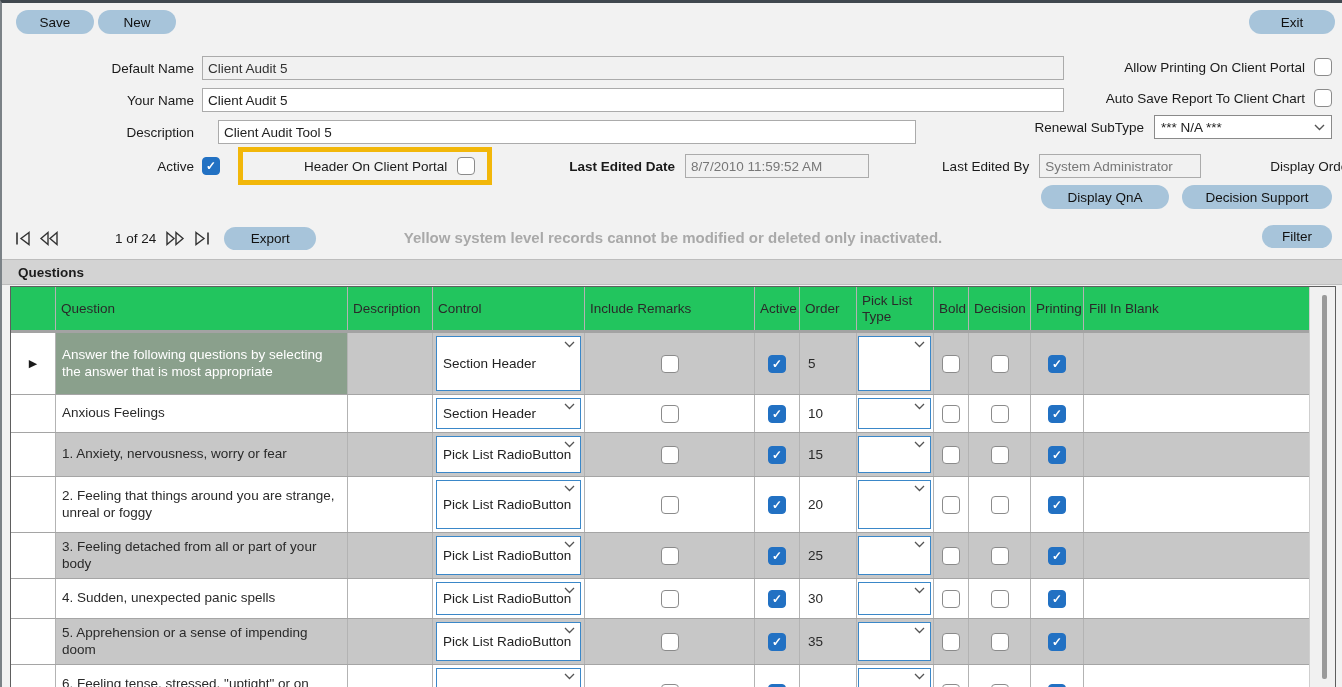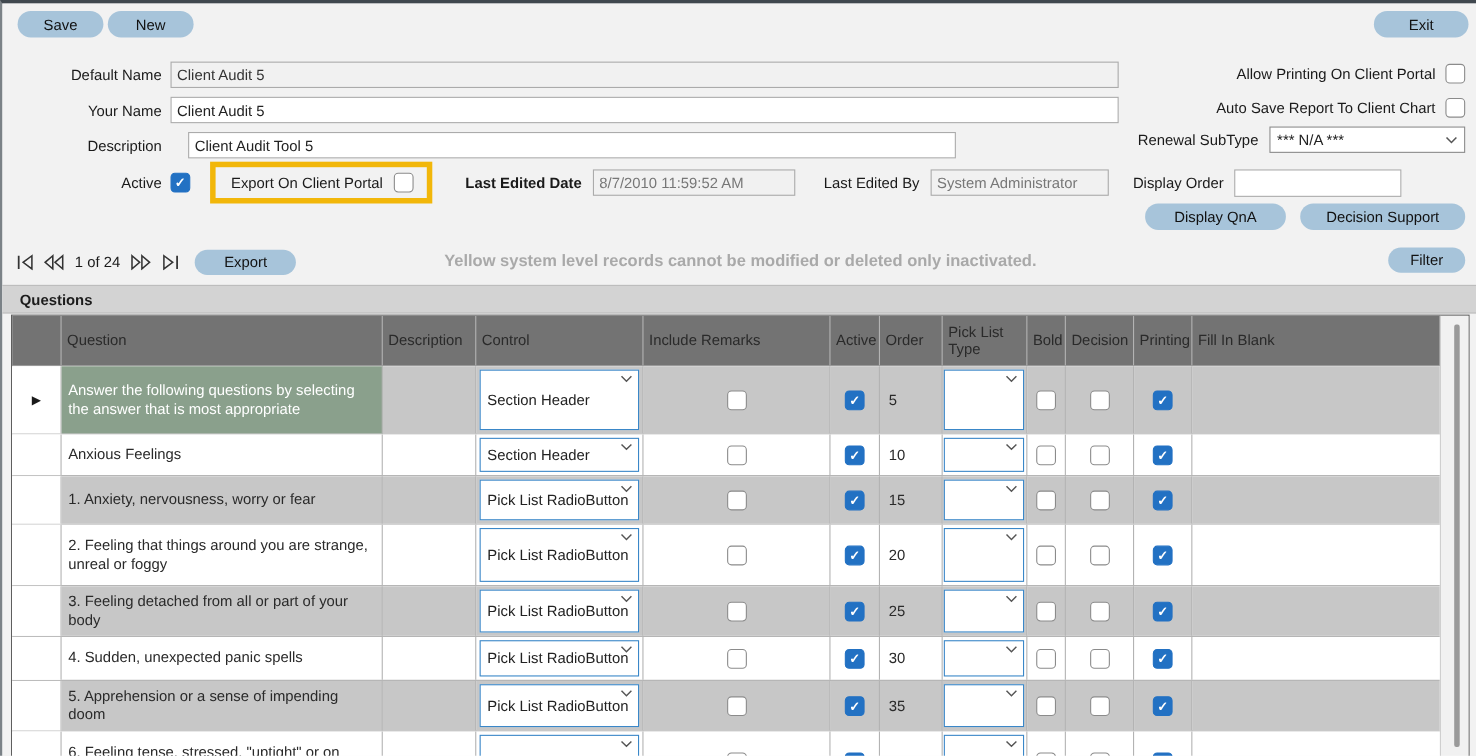--- a/index.html
+++ b/index.html
@@ -3,21 +3,21 @@
 <meta charset="utf-8">
 <style>
   html,body{margin:0;padding:0;}
   body{font-family:"Liberation Sans", sans-serif; background:#e9e9e9;}
   #app{position:relative;width:1342px;height:687px;background:#f2f2f2;overflow:hidden;
        border-top:3px solid #40484f;border-left:2px solid #7b8287;box-sizing:border-box;}
   .btn{display:inline-flex;align-items:center;justify-content:center;
        background:#a7c4da;border:none;border-radius:12px;height:24px;
        font-family:"Liberation Sans",sans-serif;font-size:13.5px;color:#111;
        padding:0 20px;cursor:default;}
-  .lbl{font-size:13.5px;color:#1a1a1a;white-space:nowrap;}
+  .lbl{font-size:13.5px;color:#1a1a1a;white-space:nowrap;padding-left:47px;}
   .tb{box-sizing:border-box;border:1px solid #ababab;background:#fff;height:23px;
       font-size:13.5px;color:#222;padding:11px 5px;display:flex;align-items:center;overflow:hidden;white-space:nowrap;}
   .tb.ro{background:#f1f1f1;color:#777;}
   .cb{width:18px;height:18px;box-sizing:border-box;border:1px solid #8b8b8b;border-radius:4px;
       background:#fff;display:inline-flex;align-items:center;justify-content:center;flex:none;}
   .cb.checked{background:var(--chk,#2271c3);border-color:var(--chk,#2271c3);}
   .cb.checked::after{content:"\2713";color:#fff;font-size:12px;font-weight:bold;line-height:1;}
   .abs{position:absolute;}
   .row-flex{display:flex;align-items:center;}
   
@@ -36,21 +36,21 @@
         display:flex;align-items:center;border-top:1px solid #bdbdbd;border-bottom:1px solid #bdbdbd;box-sizing:border-box;}
   .qbar span{font-size:13.5px;font-weight:bold;color:#1c1c1c;margin-left:16px;}
   
   #grid{position:absolute;left:8px;top:283px;width:1326px;height:404px;
         border:1.5px solid #5e5e5e;box-sizing:border-box;background:#fff;display:flex;overflow:hidden;}
   #gridbody{flex:1;overflow:hidden;}
   .trow{display:grid;grid-template-columns:45px 292px 85px 152px 170px 45px 57px 77px 35px 62px 53px 1fr;
         box-sizing:border-box;}
   .cell{box-sizing:border-box;border-right:1px solid #b3b3b3;display:flex;align-items:center;
         font-size:13.5px;color:#2a2a2a;overflow:hidden;}
-  .hrow{height:46px;background:#737373;border-bottom:1px solid #a3a3a3;}
+  .hrow{height:46px;background:#22c55e;border-bottom:3px solid #a3a3a3;}
   .hrow .cell{padding:2px 5px;line-height:1.15;}
   .brow{border-bottom:1px solid #a5a5a5;background:#fff;}
   .brow.gray .cell{background:#c7c7c7;}
   .brow .cell.sel-col{background:#fff;justify-content:center;}
   .sel-arrow{color:#1a1a1a;font-size:11px;}
   .qcell{padding:2px 6px;line-height:1.2;}
   .qcell.green{background:var(--selq,#8aa08c) !important;color:#fff;}
   .ctr{justify-content:center;}
   .ordcell{padding-left:8px;}
   .dd{position:relative;box-sizing:border-box;border:1px solid var(--ddb,#3a87c8);background:#fff;
@@ -92,21 +92,21 @@
   </div>
   <div class="row-flex abs" style="left:0;top:117px;">
     <span class="lbl label-col">Description</span>
     <div class="tb" style="margin-left:24px;width:698px;">Client Audit Tool 5</div>
   </div>
 
   <div class="row-flex abs" style="left:0;top:143px;height:40px;">
     <span class="lbl label-col">Active</span>
     <span class="cb checked" style="margin-left:8px;" id="cb-active"></span>
     <span class="hl" style="margin-left: 18px; border-color: rgb(242, 183, 10);" id="exposed-highlight">
-      <span class="lbl">Export On Client Portal</span>
+      <span class="lbl">Header On Client Portal</span>
       <span class="cb" id="cb-exposed"></span>
     </span>
     <span class="lbl" style="margin-left:30px;font-weight:bold;">Last Edited Date</span>
     <div class="tb ro" style="margin-left:10px;width:184px;">8/7/2010 11:59:52 AM</div>
     <span class="lbl" style="margin-left:26px;">Last Edited By</span>
     <div class="tb ro" style="margin-left:10px;width:162px;">System Administrator</div>
     <span class="lbl" style="margin-left:22px;">Display Order</span>
     <div class="tb" style="margin-left:10px;width:152px;height:25px;"></div>
   </div>
 

